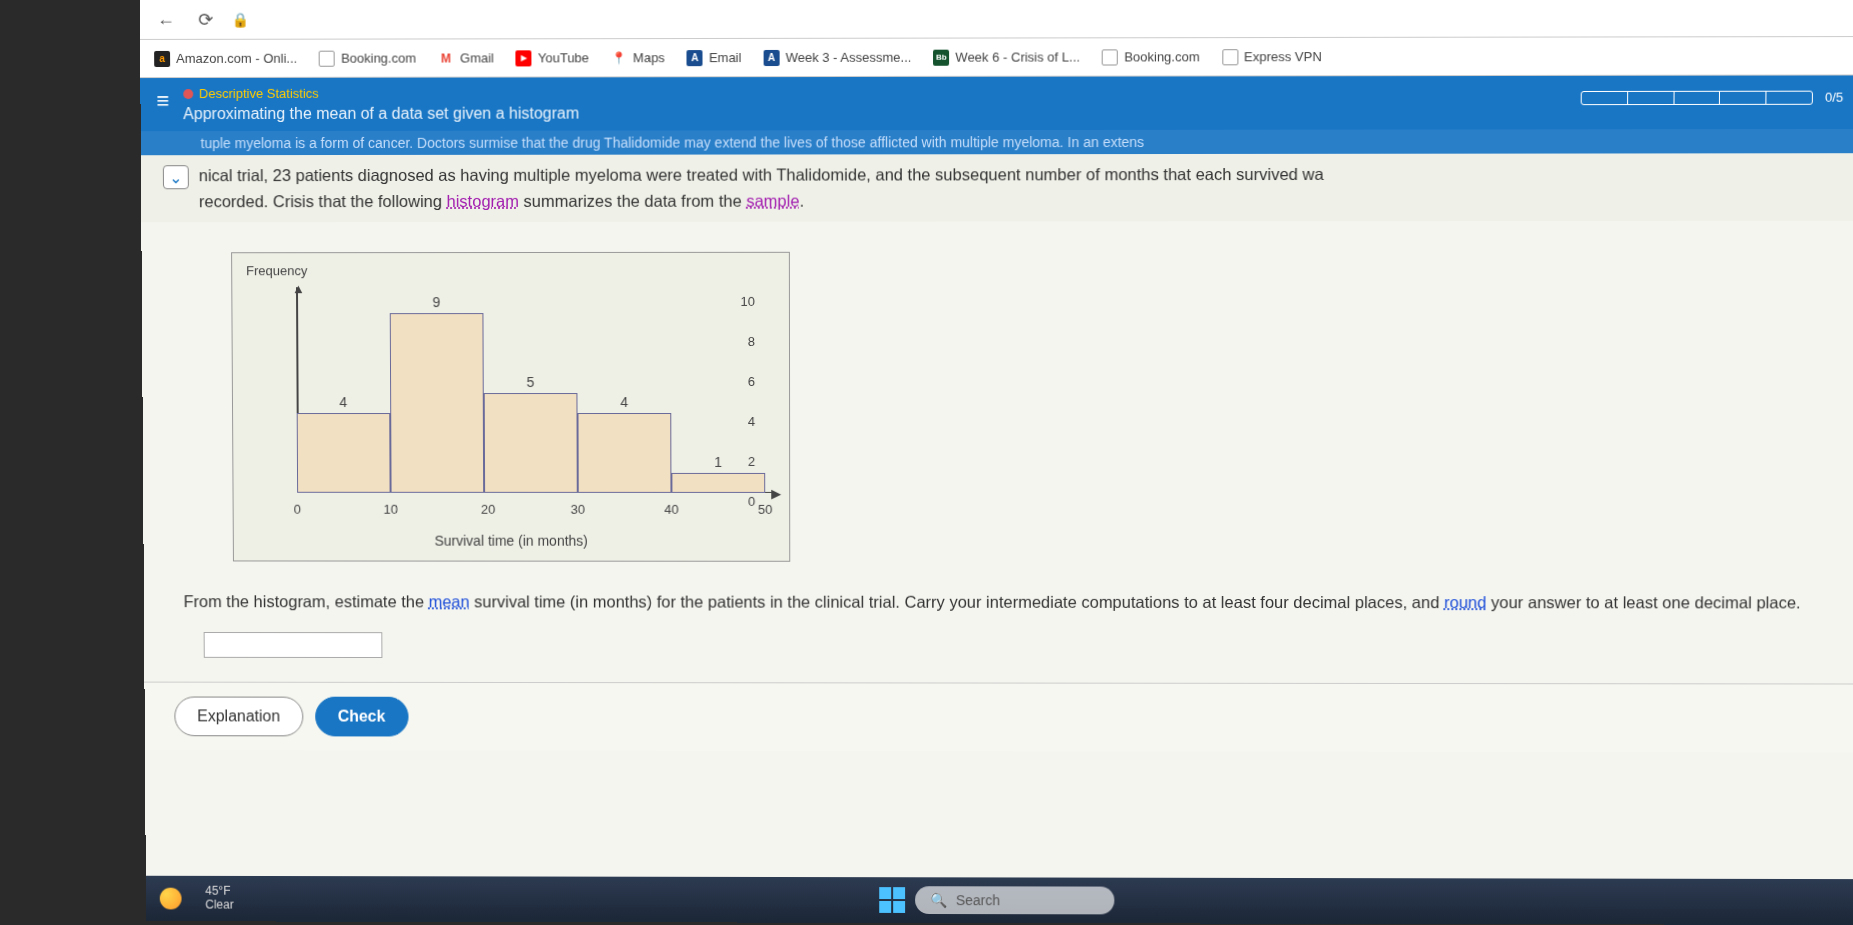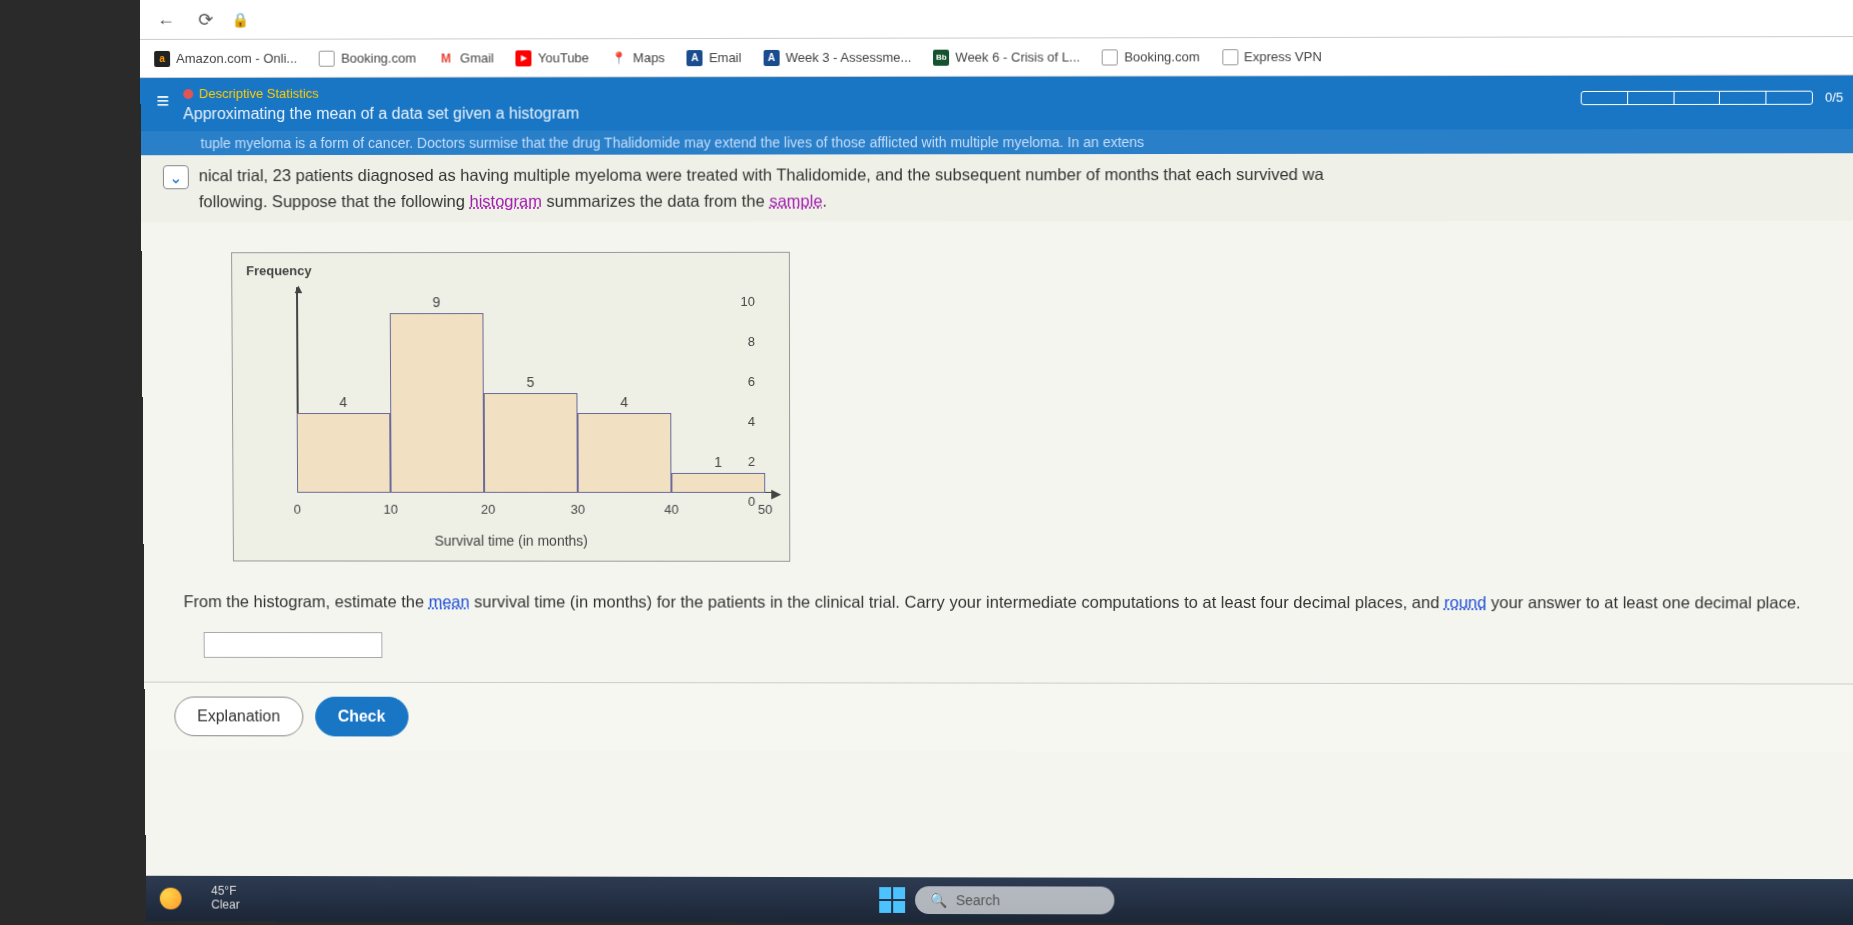--- a/index.html
+++ b/index.html
@@ -40,21 +40,21 @@
 
 
 .content { padding:0; }
 .blurb-top { background:#2a7fc9; color:#c5defa; font-size:14px; padding:4px 22px 4px 60px; overflow:hidden; white-space:nowrap; }
 .expand-row { display:flex; align-items:flex-start; gap:10px; padding:8px 22px 8px 22px; background:#eff1e8; }
 .expand-btn { width:26px; height:24px; border:1px solid #888; border-radius:4px; background:#fff; display:flex; align-items:center; justify-content:center; color:#1976c5; font-size:16px; cursor:pointer; margin-top:2px; }
 .body-text { font-size:16.5px; color:#333; line-height:1.55; flex:1; }
 .body-text .lnk { color:#a21caf; text-decoration:underline dotted; }
 
 .chart-wrap { margin:30px 22px 10px 90px; border:1px solid #999; width:560px; height:310px; position:relative; background:#eef0e6; }
-.ylabel { position:absolute; left:14px; top:10px; font-size:13px; color:#444;font-weight:bold; }
+.ylabel { position:absolute; left:14px; top:10px; font-size:13px; color:#444; }
 .plot { position:absolute; left:64px; top:40px; width:470px; height:200px; }
 .ytick { position:absolute; right:10px; font-size:13px; color:#444; transform:translateY(50%); }
 .xtick { position:absolute; bottom:-24px; font-size:13px; color:#444; transform:translateX(-50%); }
 .axis-line-y { position:absolute; left:0; top:-6px; bottom:0; width:1.5px; background:#444; }
 .axis-line-x { position:absolute; left:0; right:-8px; bottom:0; height:1.5px; background:#444; }
 .arrow-y { position:absolute; left:-4px; top:-12px; font-size:13px; color:#444; }
 .arrow-x { position:absolute; right:-16px; bottom:-8px; font-size:13px; color:#444; }
 .bar { position:absolute; bottom:0; background:#f2e0c2; border:1px solid #6a6a9a; }
 .bar-label { position:absolute; top:-20px; left:50%; transform:translateX(-50%); font-size:14px; color:#444; }
 .xlabel { position:absolute; left:50%; bottom:12px; transform:translateX(-50%); font-size:14px; color:#444; }
@@ -67,21 +67,21 @@
 
 .btn-row { padding:14px 30px; display:flex; gap:12px; background:#f6f7f0; border-top:1px solid #ccc; margin-top:14px; }
 .btn { padding:10px 22px; border-radius:24px; font-size:16px; cursor:pointer; border:1.5px solid #888; background:#fff; color:#333; }
 .btn.primary { background:#1976c5; color:#fff; border-color:#1976c5; font-weight:600; }
 
 .footer { position:absolute; bottom:30px; right:18px; font-size:14px; color:#e8f2fb; text-shadow:0 0 2px #000; }
 .footer .fl { text-decoration:underline; margin-left:6px; cursor:pointer; }
 
 
 .taskbar { position:absolute; left:0; right:0; bottom:0; height:46px; background:linear-gradient(#2d3b52,#1b2636); display:flex; align-items:center; padding:0 14px; color:#ddd; }
-.weather { display:flex; flex-direction:column; font-size:12px; line-height:1.15; margin-left:22px; }
+.weather { display:flex; flex-direction:column; font-size:12px; line-height:1.15; margin-left:16px; }
 .weather-icon { width:22px; height:22px; border-radius:11px; background:radial-gradient(circle at 30% 30%,#ffd54a,#ff9a2a); margin-right:8px; }
 .weath-wrap { display:flex; align-items:center; }
 .tb-center { position:absolute; left:50%; transform:translateX(-50%); display:flex; align-items:center; gap:10px; }
 .win-icon { width:26px; height:26px; display:grid; grid-template:1fr 1fr/1fr 1fr; gap:2px; }
 .win-icon span { background:#4cc2ff; }
 .search-pill { display:flex; align-items:center; gap:8px; background:rgba(255,255,255,.65); border-radius:20px; padding:6px 16px; color:#555; font-size:14px; width:200px; }
 </style>
 </head>
 <body>
 
@@ -159,21 +159,21 @@
       <div class="prog-txt">0/5</div>
     </div>
   </div>
 
   <div class="content">
     <div class="blurb-top">tuple myeloma is a form of cancer. Doctors surmise that the drug Thalidomide may extend the lives of those afflicted with multiple myeloma. In an extens</div>
     <div class="expand-row">
       <div class="expand-btn">⌄</div>
       <div class="body-text">
         <span>nical trial, 23 patients diagnosed as having multiple myeloma were treated with Thalidomide, and the subsequent number of months that each survived wa</span><br>
-        <span>following. Suppose that the following </span><span class="lnk">histogram</span><span> summarizes the data from the </span><span class="lnk">sample</span><span>.</span>
+        <span>recorded. Crisis that the following </span><span class="lnk">histogram</span><span> summarizes the data from the </span><span class="lnk">sample</span><span>.</span>
       </div>
     </div>
 
     <div class="chart-wrap">
       <div class="ylabel">Frequency</div>
       <div class="plot" id="plot">
         <div class="axis-line-y"></div>
         <div class="axis-line-x"></div>
         <div class="arrow-y">▲</div>
         <div class="arrow-x">▶</div>

